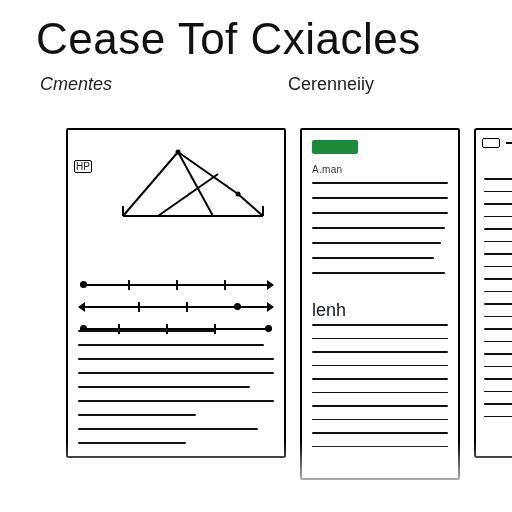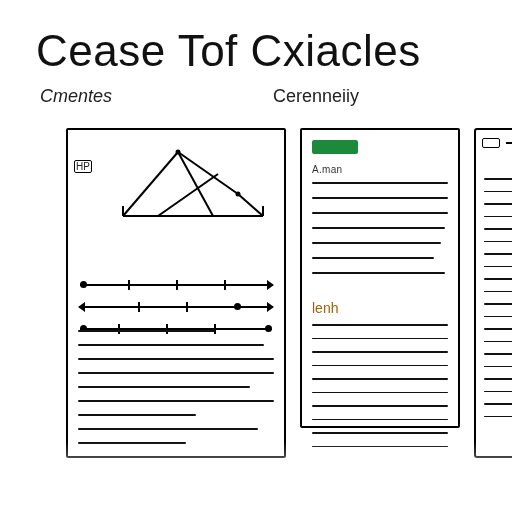--- a/index.html
+++ b/index.html
@@ -6,52 +6,52 @@
   body {
     margin: 0;
     width: 512px;
     height: 512px;
     background: #ffffff;
     font-family: Arial, Helvetica, sans-serif;
     overflow: hidden;
     position: relative;
   }
   .title-row {
-    padding: 28px 30px 12px 36px;
+    padding: 16px 30px 12px 36px;
     font-size: 44px;
     line-height: 1.05;
     color: #111;
     letter-spacing: 0.5px;
     white-space: nowrap;
   }
   .sub-row {
     display: flex;
     padding: 0 30px 0 40px;
     font-size: 18px;
     color: #222;
   }
   .sub-left { width: 210px; font-style: italic; }
-  .sub-right { margin-left: 23px; }
+  .sub-right { margin-left: 38px; }
 
   .cards {
     position: absolute;
     left: 19px;
     top: 128px;
     display: flex;
     gap: 14px;
     padding-left: 47px;
   }
   .card {
     background: #fff;
     border: 2px solid #000;
     border-radius: 2px;
     position: relative;
   }
   .card.left  { width: 220px; height: 330px; }
-  .card.mid   { width: 160px; height: 300px; text-align: center; }
+  .card.mid   { width: 160px; height: 352px; text-align: center; }
   .card.right { width: 70px;  height: 330px; border-radius: 3px; }
 
   
   .lines { position: absolute; left: 10px; right: 10px; }
   .line {
     height: 2px;
     background: #111;
     margin-bottom: 12px;
     border-radius: 1px;
   }
@@ -107,21 +107,21 @@
     width:46px; height:14px; background:#1c8a3b; border-radius:2px;
   }
   .mid .hdr {
     position:absolute; left:10px; top:34px;
     font-size:10px; color:#333; letter-spacing:0.3px;
   }
   .mid .top-lines { position:absolute; left:10px; right:10px; top:52px; }
   .mid .top-lines .line { margin-bottom: 13px; }
   .mid .midlabel {
     position:absolute; left:10px; top:170px;
-    font-size:14px; color:#a16207;
+    font-size:18px; color:#0f172a;
   }
   .mid .bot-lines { position:absolute; left:10px; right:10px; top:194px; }
   .mid .top-lines .line:nth-child(1){ width:100%; }
   .mid .top-lines .line:nth-child(2){ width:100%; }
   .mid .top-lines .line:nth-child(3){ width:100%; }
   .mid .top-lines .line:nth-child(4){ width:98%; }
   .mid .top-lines .line:nth-child(5){ width:95%; }
   .mid .top-lines .line:nth-child(6){ width:90%; }
   .mid .top-lines .line:nth-child(7){ width:98%; }
   .mid .bot-lines .line { margin-bottom: 12px; }

